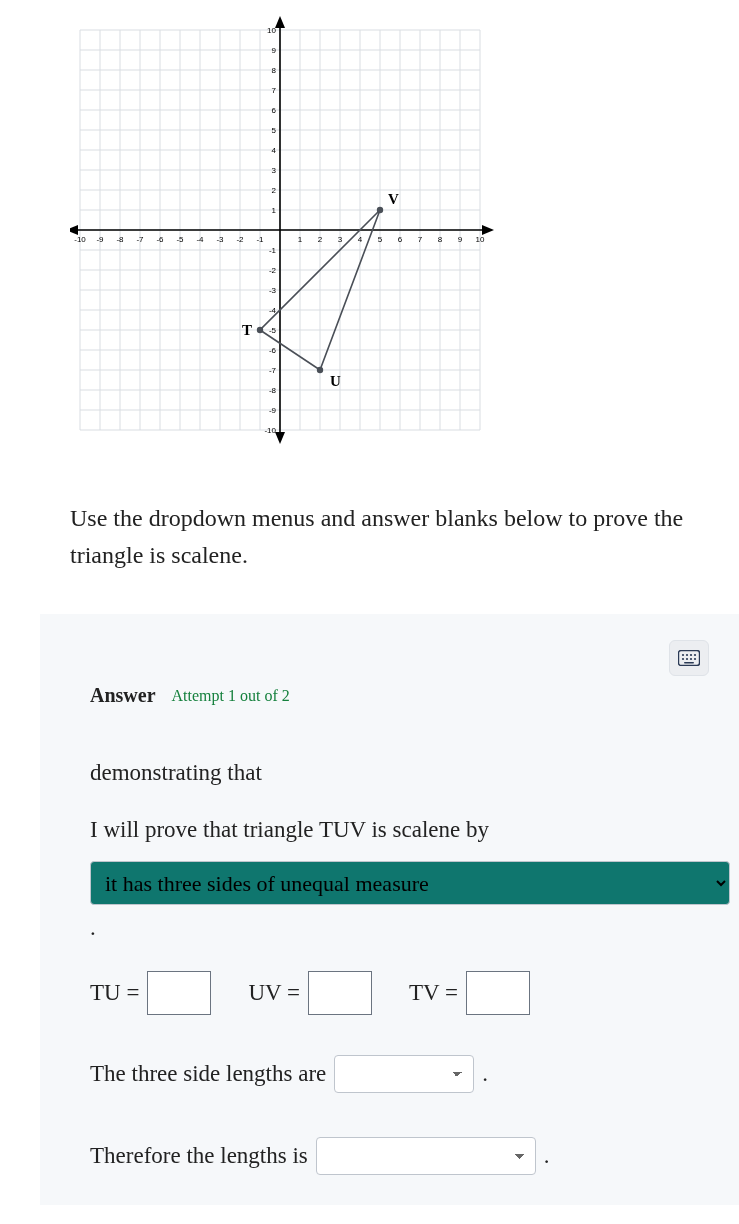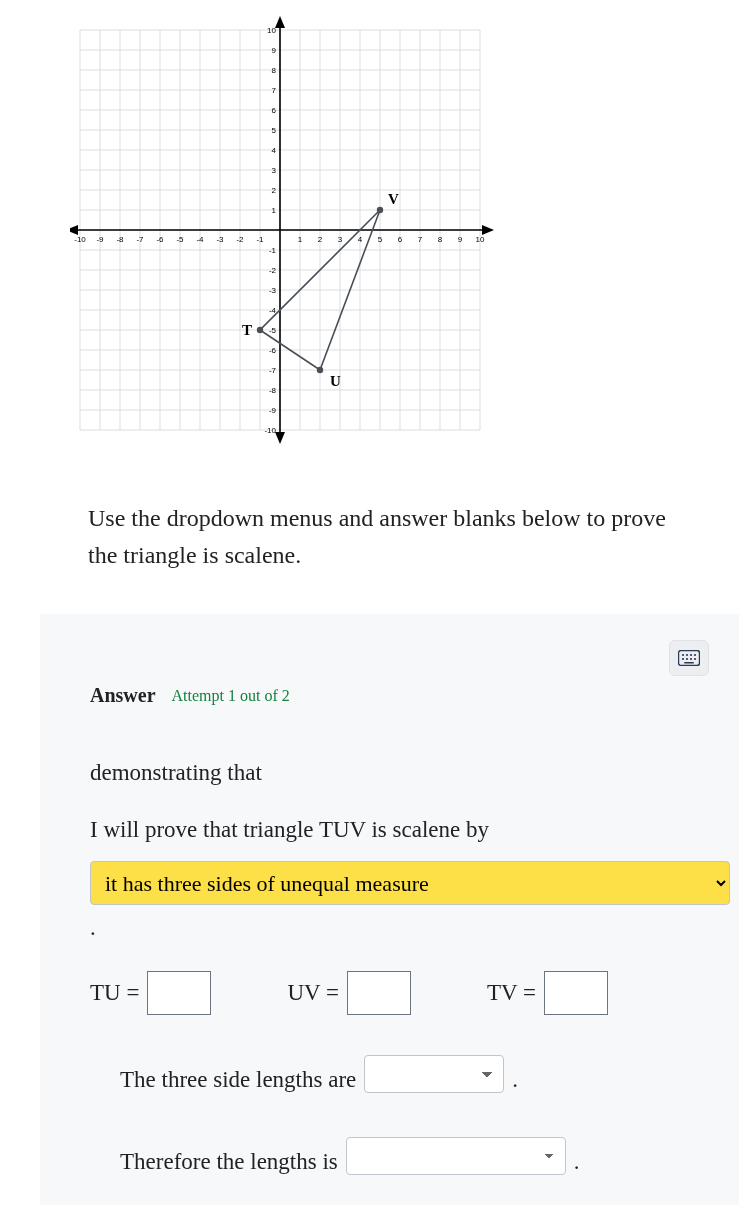--- a/index.html
+++ b/index.html
@@ -10,21 +10,21 @@
     background: #fff;
     width: 739px;
   }
   .graph-wrap {
     padding: 0 0 40px 70px;
   }
   .chart-svg { display:block; }
   .instruction {
     font-size: 24px;
     line-height: 1.55;
-    padding: 0 50px 40px 88px;
+    padding: 0 50px 40px 70px;
   }
   .answer-panel {
     background: #f6f8fa;
     padding: 30px 30px 30px 50px;
     margin-left: 40px;
     position: relative;
   }
   .answer-header {
     display: flex;
     align-items: center;
@@ -61,51 +61,50 @@
     font-size: 23px;
     line-height: 2.3;
     margin-bottom: 4px;
   }
   .dropdown-wide {
     font-family: inherit;
     font-size: 22px;
     padding: 6px 10px;
     border: 1px solid #bfc5cd;
     border-radius: 4px;
-    background: #fde047;
+    background: #0f766e;
     width: 640px;
     height: 44px;
     display: block;
     margin-top: 0px;
   }
   .period { font-size:23px; margin: 10px 0 30px 0; }
   .measure-row {
     display:flex;
-    gap: 76px;
+    gap: 37px;
     align-items:center;
     margin: 20px 0 40px 0;
   }
   .measure-group { display:flex; align-items:center; gap:8px; font-size:23px; }
   .measure-input {
     width: 64px;
     height: 44px;
     border: 1px solid #6b7480;
     background:#fff;
     font-size: 20px;
     text-align:center;
     font-family: inherit;
   }
   .inline-sentence {
     font-size: 23px;
     display:flex;
-    align-items:flex-end;
+    align-items:center;
     flex-wrap:wrap;
     gap: 8px;
     margin-bottom: 44px;
-    margin-left: 30px;
   }
   .dropdown-small {
     font-family: inherit;
     font-size: 18px;
     padding: 4px 26px 4px 10px;
     border: 1px solid #bfc5cd;
     border-radius: 4px;
     background: #fff;
     height: 38px;
     min-width: 140px;

